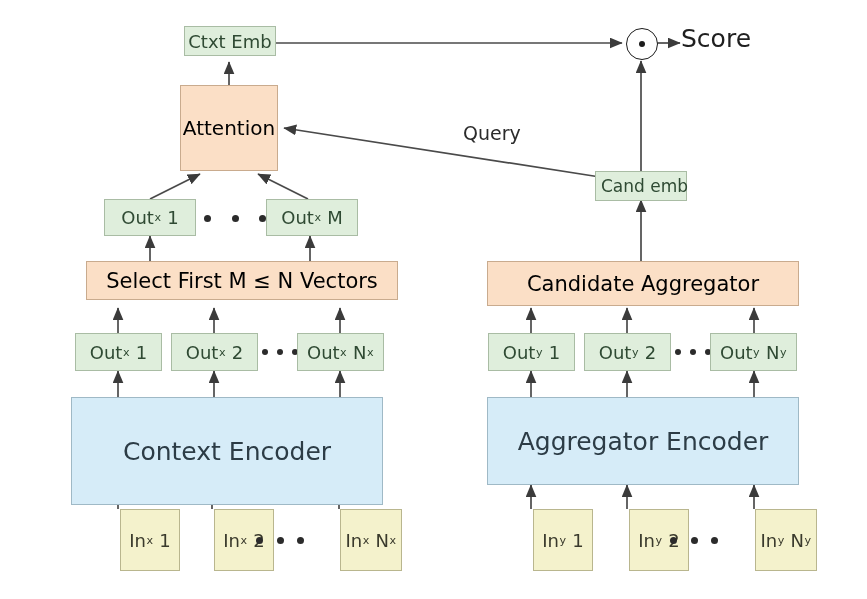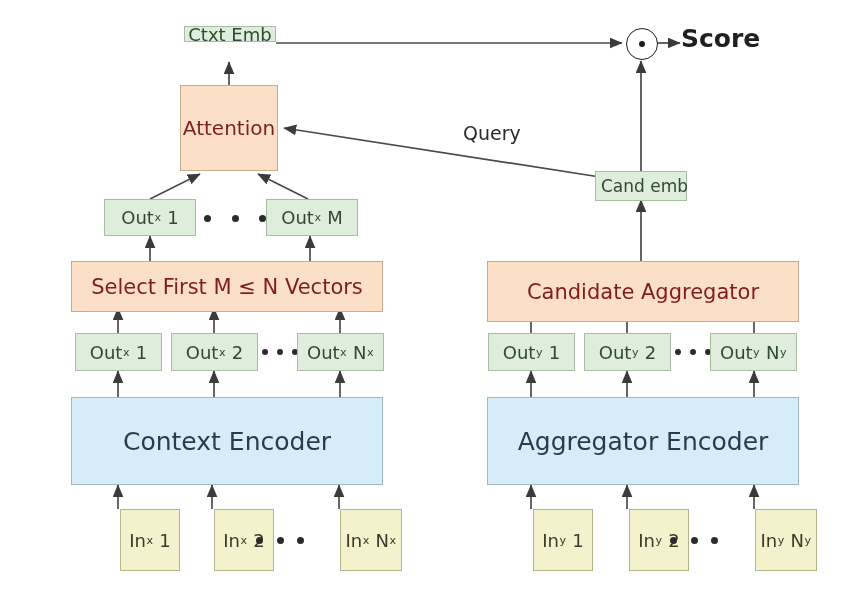--- a/index.html
+++ b/index.html
@@ -10,21 +10,21 @@
   #canvas{position:absolute;left:0;top:0;width:867px;height:599px;}
   .node{
     position:absolute;box-sizing:border-box;
     display:flex;align-items:center;justify-content:center;
     border:1px solid #9a9a8e;
     color:#3a3a33;
     white-space:nowrap;
     z-index:3;
   }
   .green{background:#dfeedc;border-color:#a9bca4;color:#2f4a33;}
-  .orange{background:#fbdfc6;border-color:#c9ab8e;color:#7f1d1d;}
+  .orange{background:#fbdfc6;border-color:#c9ab8e;color:#000000;}
   .blue{background:#d6ecf8;border-color:#9fb9c6;color:#2c3c46;}
   .yellow{background:#f4f2cc;border-color:#b9b68e;color:#3a3a2c;margin-left:32px;}
   .sub{font-size:.62em;vertical-align:-0.35em;padding:0 .5px;}
   .dots{
     position:absolute;display:flex;align-items:center;justify-content:space-between;
     color:#2b2b2b;z-index:3;letter-spacing:0;
   }
   .dots span{
     width:7px;height:7px;border-radius:50%;background:#2b2b2b;display:block;
   }
@@ -93,29 +93,29 @@
       <path d="M531,397 L531,371" marker-end="url(#arr)"></path>
       <path d="M627,397 L627,371" marker-end="url(#arr)"></path>
       <path d="M754,397 L754,371" marker-end="url(#arr)"></path>
 
       <path d="M531,509 L531,485" marker-end="url(#arr)"></path>
       <path d="M627,509 L627,485" marker-end="url(#arr)"></path>
       <path d="M754,509 L754,485" marker-end="url(#arr)"></path>
     </g>
   </svg>
 
-  <div class="node green" style="left:184px;top:26px;width:92px;height:16px;font-size:18px;">
+  <div class="node green" style="left:184px;top:26px;width:92px;height:30px;font-size:18px;">
     <span>Ctxt Emb</span>
   </div>
 
   <div id="scoreCircle" style="left:626px;top:28px;">
     <i></i>
   </div>
 
-  <div class="plainlabel" style="left:681px;top:24px;font-size:25px;color:#1f1f1f;font-weight:bold;">
+  <div class="plainlabel" style="left:681px;top:24px;font-size:25px;color:#1f1f1f;">
     <span>Score</span>
   </div>
 
   <div class="node orange" style="left:180px;top:85px;width:98px;height:86px;font-size:20px;">
     <span>Attention</span>
   </div>
 
   <div class="plainlabel" style="left:434px;top:122px;font-size:19px;margin-left:29px;">
     <span>Query</span>
   </div>
@@ -131,25 +131,25 @@
   <div class="dots" style="left:204px;top:213px;width:62px;height:10px;">
     <span></span>
     <span></span>
     <span></span>
   </div>
 
   <div class="node green" style="left:266px;top:199px;width:92px;height:37px;font-size:18px;">
     <span>Out</span><span class="sub">x</span>&nbsp;<span>M</span>
   </div>
 
-  <div class="node orange" style="left:71px;top:261px;width:312px;height:51px;font-size:21px;">
+  <div class="node orange" style="left:86px;top:261px;width:312px;height:39px;font-size:21px;">
     <span>Select First M ≤ N Vectors</span>
   </div>
 
-  <div class="node orange" style="left:487px;top:261px;width:312px;height:61px;font-size:21px;">
+  <div class="node orange" style="left:487px;top:261px;width:312px;height:45px;font-size:21px;">
     <span>Candidate Aggregator</span>
   </div>
 
   <div class="node green" style="left:75px;top:333px;width:87px;height:38px;font-size:18px;">
     <span>Out</span><span class="sub">x</span>&nbsp;<span>1</span>
   </div>
 
   <div class="node green" style="left:171px;top:333px;width:87px;height:38px;font-size:18px;">
     <span>Out</span><span class="sub">x</span>&nbsp;<span>2</span>
   </div>
@@ -175,21 +175,21 @@
   <div class="dots" style="left:675px;top:348px;width:36px;height:8px;">
     <span style="width:6px;height:6px;"></span>
     <span style="width:6px;height:6px;"></span>
     <span style="width:6px;height:6px;"></span>
   </div>
 
   <div class="node green" style="left:710px;top:333px;width:87px;height:38px;font-size:18px;">
     <span>Out</span><span class="sub">y</span>&nbsp;<span>N</span><span class="sub">y</span>
   </div>
 
-  <div class="node blue" style="left:71px;top:397px;width:312px;height:88px;font-size:25px;">
+  <div class="node blue" style="left:71px;top:397px;width:312px;height:108px;font-size:25px;">
     <span>Context Encoder</span>
   </div>
 
   <div class="node blue" style="left:487px;top:397px;width:312px;height:88px;font-size:25px;">
     <span>Aggregator Encoder</span>
   </div>
 
   <div class="node yellow" style="left:88px;top:509px;width:60px;height:62px;font-size:18px;">
     <span>In</span><span class="sub">x</span>&nbsp;<span>1</span>
   </div>

